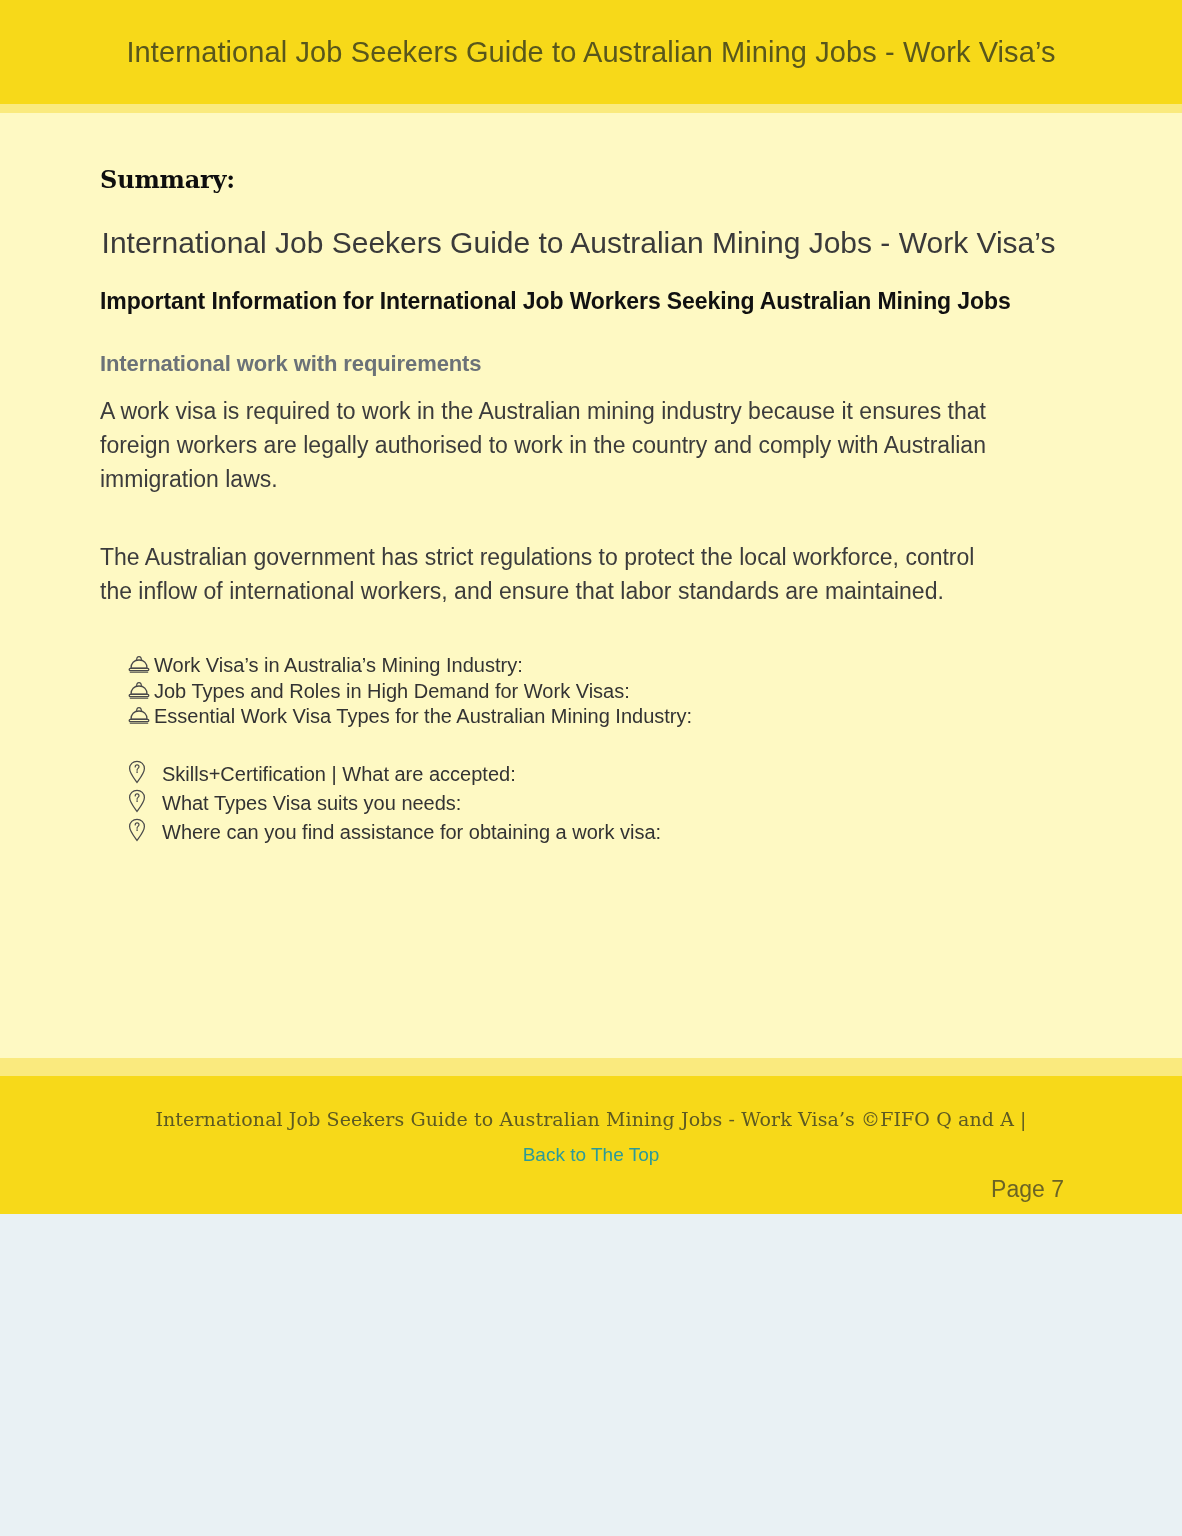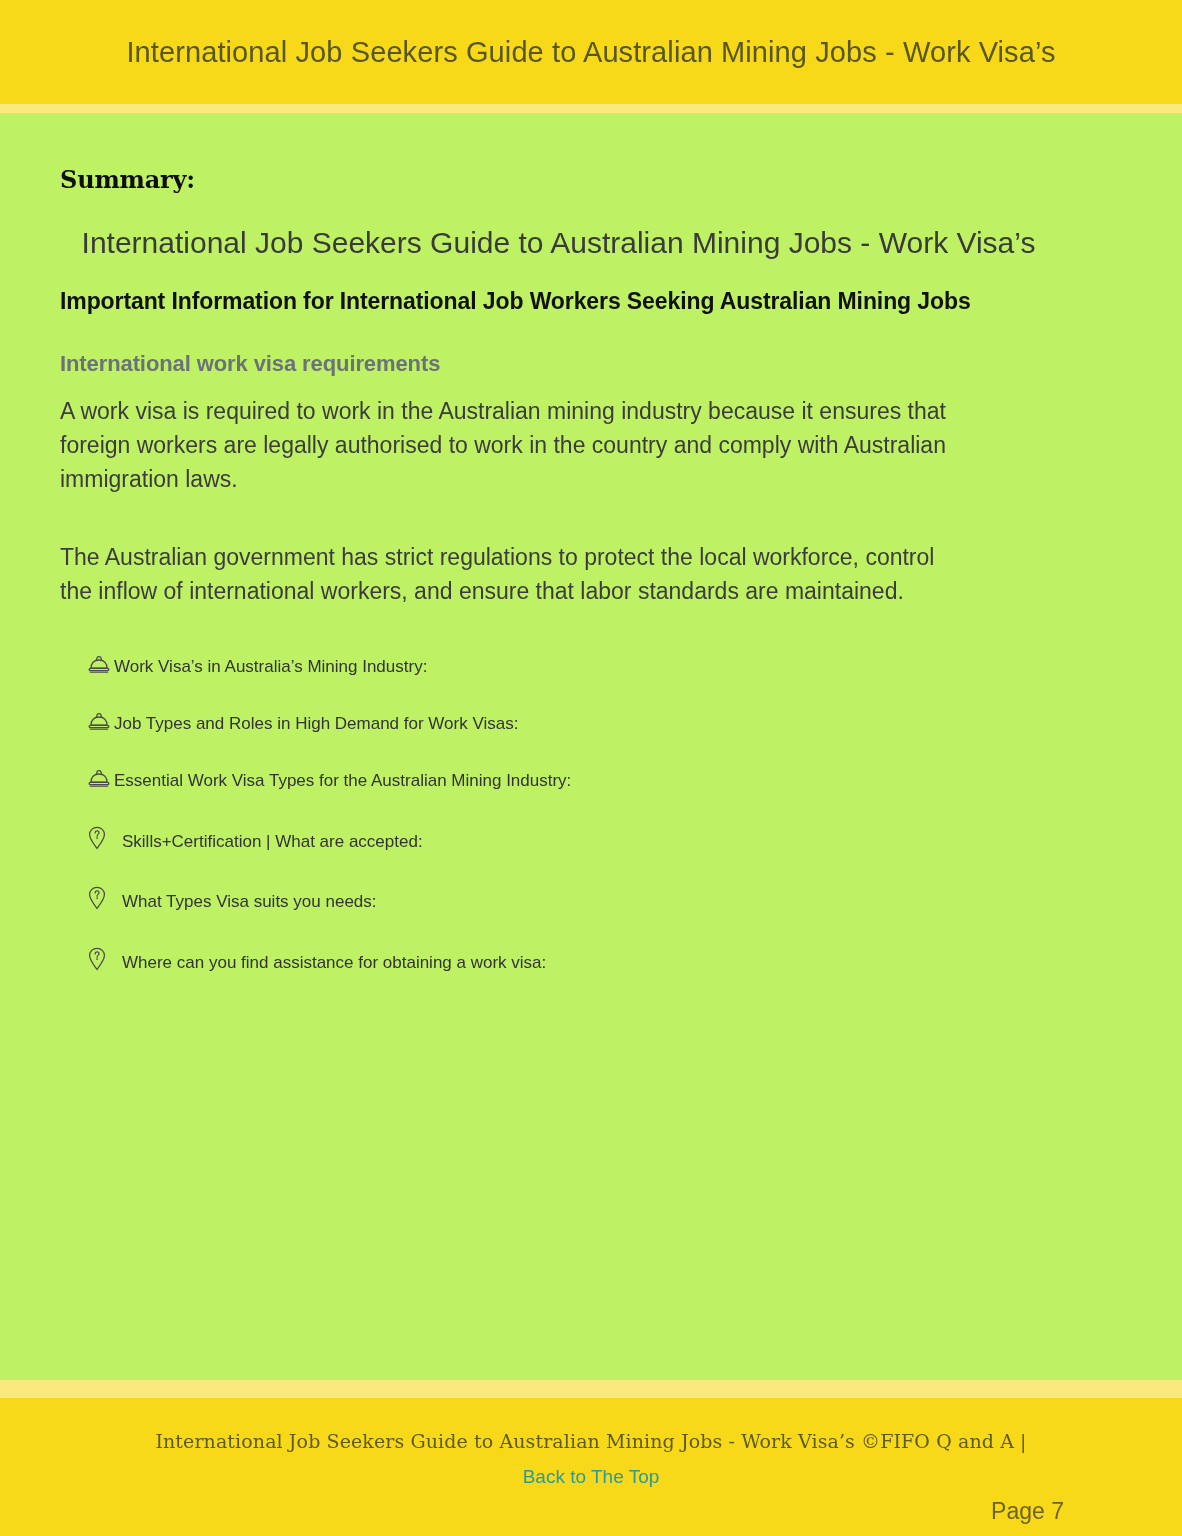--- a/index.html
+++ b/index.html
@@ -10,22 +10,22 @@
     width: 1182px;
     height: 1536px;
     background: #e9f1f4;
     font-family: "Liberation Sans", sans-serif;
     overflow: hidden;
   }
 
   .page {
     position: relative;
     width: 1182px;
-    height: 1536px;
-    background: #bef264;
+    height: 1214px;
+    background: #fef9c3;
     display: flex;
     flex-direction: column;
   }
 
   
   .header-band {
     height: 104px;
     background: #f7d919;
     display: flex;
     align-items: center;
@@ -45,21 +45,21 @@
   .header-underband {
     height: 9px;
     background: #faea7e;
     flex: 0 0 auto;
   }
 
   
   .content {
     flex: 1 1 auto;
     position: relative;
-    padding: 0 115px 0 60px;
+    padding: 0 115px 0 100px;
     box-sizing: border-box;
   }
 
   .summary-label {
     font-family: "DejaVu Serif", "Liberation Serif", serif;
     font-weight: bold;
     font-size: 24px;
     color: #0e0e0e;
     margin-top: 52px;
     letter-spacing: -0.2px;
@@ -141,24 +141,23 @@
     margin-left: 28px;
   }
   .list-block.second {
     margin-top: 28px;
     margin-left: 28px;
   }
   .list-row {
     display: flex;
     align-items: baseline;
     font-family: "Liberation Sans", sans-serif;
-    font-size: 17px;
+    font-size: 20px;
     color: #333333;
     line-height: 1.22;
-    margin-top: 31px;
   }
   .list-icon {
     flex: 0 0 auto;
     width: 26px;
     display: inline-flex;
     align-items: center;
     justify-content: flex-start;
     position: relative;
     top: 3px;
   }
@@ -224,21 +223,21 @@
   <div class="header-underband"></div>
 
   <div class="content">
 
     <div class="summary-label">Summary:</div>
 
     <div class="doc-title">International Job Seekers Guide to Australian Mining Jobs - Work Visa’s</div>
 
     <div class="subheading">Important Information for International Job Workers Seeking Australian Mining Jobs</div>
 
-    <div class="section-label">International work visa requirements</div>
+    <div class="section-label">International work with requirements</div>
 
     <div class="body-para">A work visa is required to work in the Australian mining industry because it ensures that foreign workers are legally authorised to work in the country and comply with Australian immigration laws.</div>
 
     <div class="body-para spaced">The Australian government has strict regulations to protect the local workforce, control the inflow of international workers, and ensure that labor standards are maintained.</div>
 
 
     <div class="list-block">
 
       <div class="list-row">
         <span class="list-icon">

